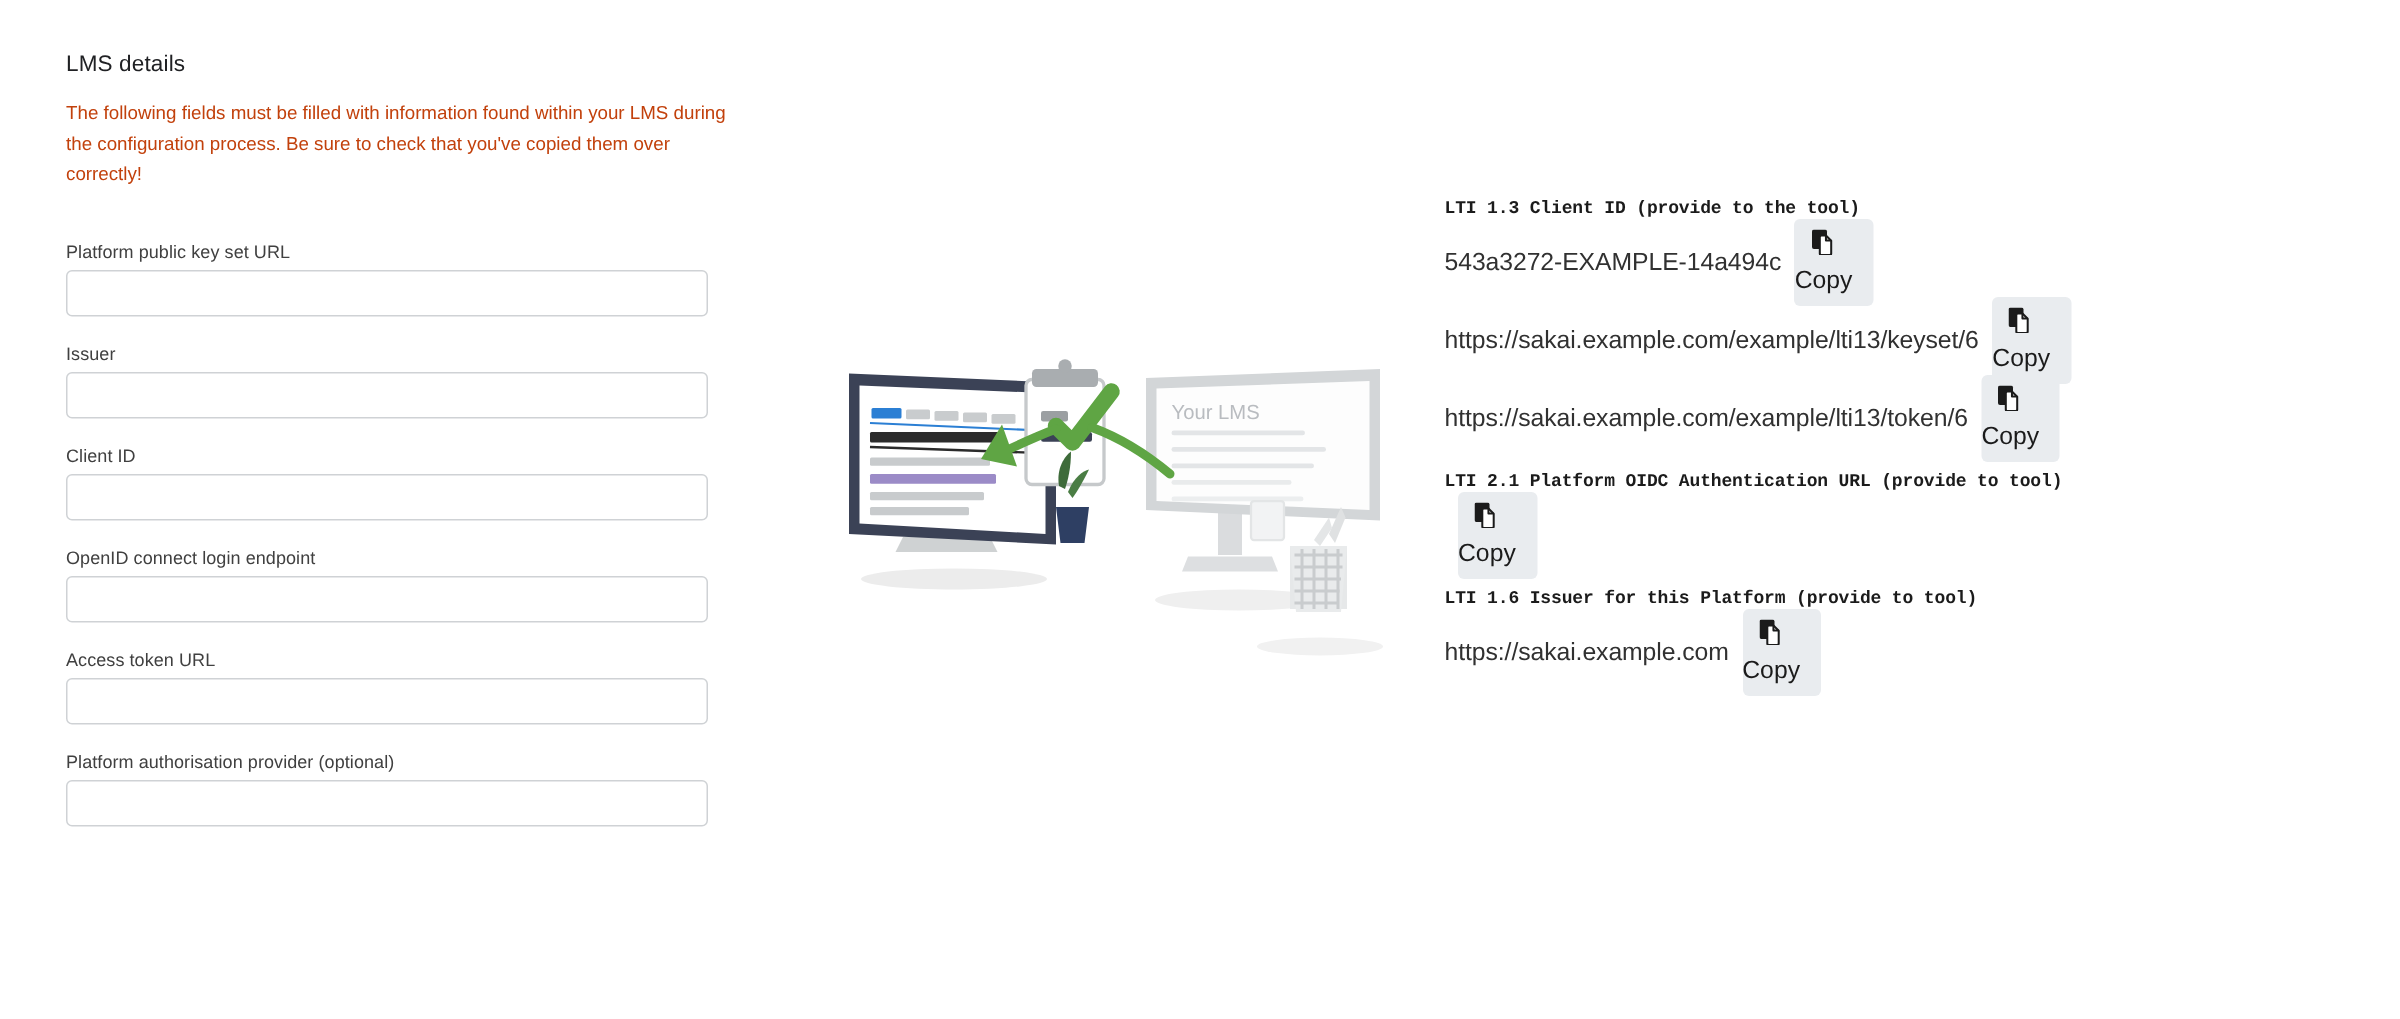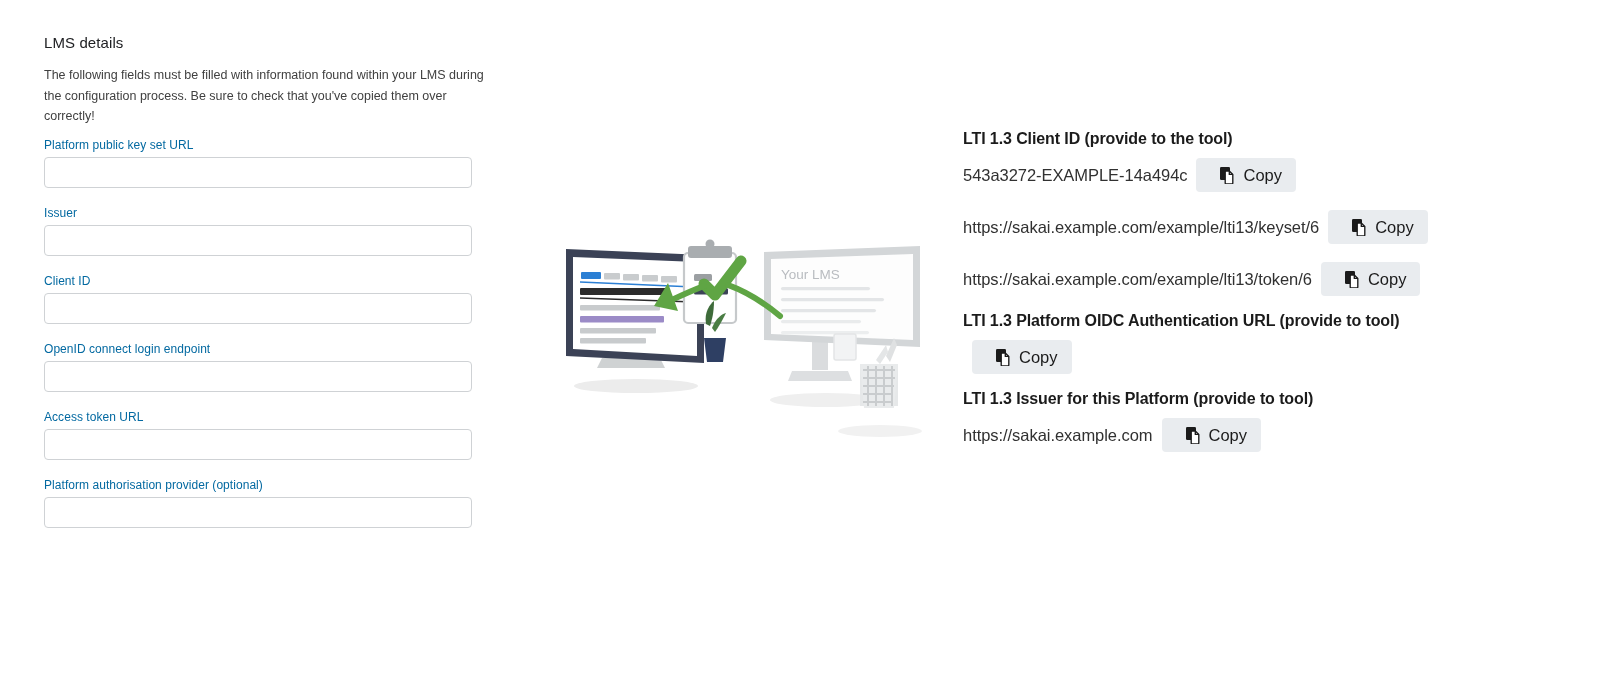--- a/index.html
+++ b/index.html
@@ -27,29 +27,29 @@
   .section-title {
     font-size: 15px;
     color: #202124;
     font-weight: 400;
     letter-spacing: .1px;
     margin: 0 0 14px 0;
   }
   .section-desc {
     font-size: 12.5px;
     line-height: 20.5px;
-    color: #404040;
+    color: #c2410c;
     width: 448px;
-    margin: 0 0 11px 0;
+    margin: 0 0 34px 0;
   }
   .field { margin-bottom: 18px; }
   .field-label {
     display: block;
     font-size: 12px;
-    color: #0369a1;
+    color: #404040;
     margin-bottom: 5px;
     letter-spacing: .05px;
   }
   .field-input {
     display: block;
     width: 428px;
     height: 31px;
     border: 1px solid #cfd2d5;
     border-radius: 4px;
     background: #ffffff;
@@ -73,55 +73,57 @@
   
   .right-col {
     position: absolute;
     left: 963px;
     top: 128px;
     width: 630px;
   }
   .lti-block { margin-bottom: 10px; }
   .lti-block:last-child { margin-bottom: 0; }
   .lti-heading {
-    font-size: 16px;
+    font-size: 12px;
     font-weight: bold;
     color: #1b1b1b;
     line-height: 22px;
     margin: 0 0 4px 0;
     white-space: nowrap;
     letter-spacing: -.1px;
+    font-family: Liberation Mono, monospace;
   }
   .lti-row {
     display: flex;
     align-items: center;
     gap: 0px;
     height: 42px;
   }
   .lti-value {
     font-size: 16.5px;
     color: #313131;
     white-space: nowrap;
     line-height: 20px;
     letter-spacing: -.05px;
   }
   .copy-btn {
     display: inline-flex;
     align-items: center;
     gap: 7px;
     margin-left: 9px;
-    padding: 7px 14px 7px 24px;
+    padding: 7px 14px 7px 0;
     background: #e9ecef;
     border: none;
     border-radius: 4px;
     font-family: "Liberation Sans", sans-serif;
     font-size: 16.5px;
     color: #1b1b1b;
     cursor: pointer;
     line-height: 20px;
+    flex-direction: column;
   }
   .copy-icon { display: inline-block; width: 16px; height: 17px; flex: none; }
   .copy-icon svg { display: block; }
 </style>
 </head>
 <body>
 
 <div class="page">
 
   <div class="left-col">
@@ -293,37 +295,37 @@
               <path d="M5.2 4 h4.1 L12.8 7.5 V16 a1 1 0 0 1 -1 1 H6.2 a1 1 0 0 1 -1 -1 V5 a1 1 0 0 1 1 -1 z" fill="#ffffff" stroke="#1b1b1b" stroke-width="1.35" stroke-linejoin="round"></path>
               <path d="M9.3 4 V7.4 h3.5" fill="none" stroke="#1b1b1b" stroke-width="1.35" stroke-linejoin="round"></path>
             </svg>
           </span>
           <span>Copy</span>
         </button>
       </div>
     </div>
 
     <div class="lti-block">
-      <div class="lti-heading">LTI 1.3 Platform OIDC Authentication URL (provide to tool)</div>
-      <div class="lti-row">
-        <button class="copy-btn">
-          <span class="copy-icon">
-            <svg width="16" height="17" viewBox="0 0 16 17" xmlns="http://www.w3.org/2000/svg">
-              <rect x="0" y="0" width="10" height="13" rx="1.3" fill="#1b1b1b"></rect>
-              <path d="M5.2 4 h4.1 L12.8 7.5 V16 a1 1 0 0 1 -1 1 H6.2 a1 1 0 0 1 -1 -1 V5 a1 1 0 0 1 1 -1 z" fill="#ffffff" stroke="#1b1b1b" stroke-width="1.35" stroke-linejoin="round"></path>
-              <path d="M9.3 4 V7.4 h3.5" fill="none" stroke="#1b1b1b" stroke-width="1.35" stroke-linejoin="round"></path>
-            </svg>
-          </span>
-          <span>Copy</span>
-        </button>
-      </div>
-    </div>
-
-    <div class="lti-block">
-      <div class="lti-heading">LTI 1.3 Issuer for this Platform (provide to tool)</div>
+      <div class="lti-heading">LTI 2.1 Platform OIDC Authentication URL (provide to tool)</div>
+      <div class="lti-row">
+        <button class="copy-btn">
+          <span class="copy-icon">
+            <svg width="16" height="17" viewBox="0 0 16 17" xmlns="http://www.w3.org/2000/svg">
+              <rect x="0" y="0" width="10" height="13" rx="1.3" fill="#1b1b1b"></rect>
+              <path d="M5.2 4 h4.1 L12.8 7.5 V16 a1 1 0 0 1 -1 1 H6.2 a1 1 0 0 1 -1 -1 V5 a1 1 0 0 1 1 -1 z" fill="#ffffff" stroke="#1b1b1b" stroke-width="1.35" stroke-linejoin="round"></path>
+              <path d="M9.3 4 V7.4 h3.5" fill="none" stroke="#1b1b1b" stroke-width="1.35" stroke-linejoin="round"></path>
+            </svg>
+          </span>
+          <span>Copy</span>
+        </button>
+      </div>
+    </div>
+
+    <div class="lti-block">
+      <div class="lti-heading">LTI 1.6 Issuer for this Platform (provide to tool)</div>
       <div class="lti-row">
         <span class="lti-value">https://sakai.example.com</span>
         <button class="copy-btn">
           <span class="copy-icon">
             <svg width="16" height="17" viewBox="0 0 16 17" xmlns="http://www.w3.org/2000/svg">
               <rect x="0" y="0" width="10" height="13" rx="1.3" fill="#1b1b1b"></rect>
               <path d="M5.2 4 h4.1 L12.8 7.5 V16 a1 1 0 0 1 -1 1 H6.2 a1 1 0 0 1 -1 -1 V5 a1 1 0 0 1 1 -1 z" fill="#ffffff" stroke="#1b1b1b" stroke-width="1.35" stroke-linejoin="round"></path>
               <path d="M9.3 4 V7.4 h3.5" fill="none" stroke="#1b1b1b" stroke-width="1.35" stroke-linejoin="round"></path>
             </svg>
           </span>

